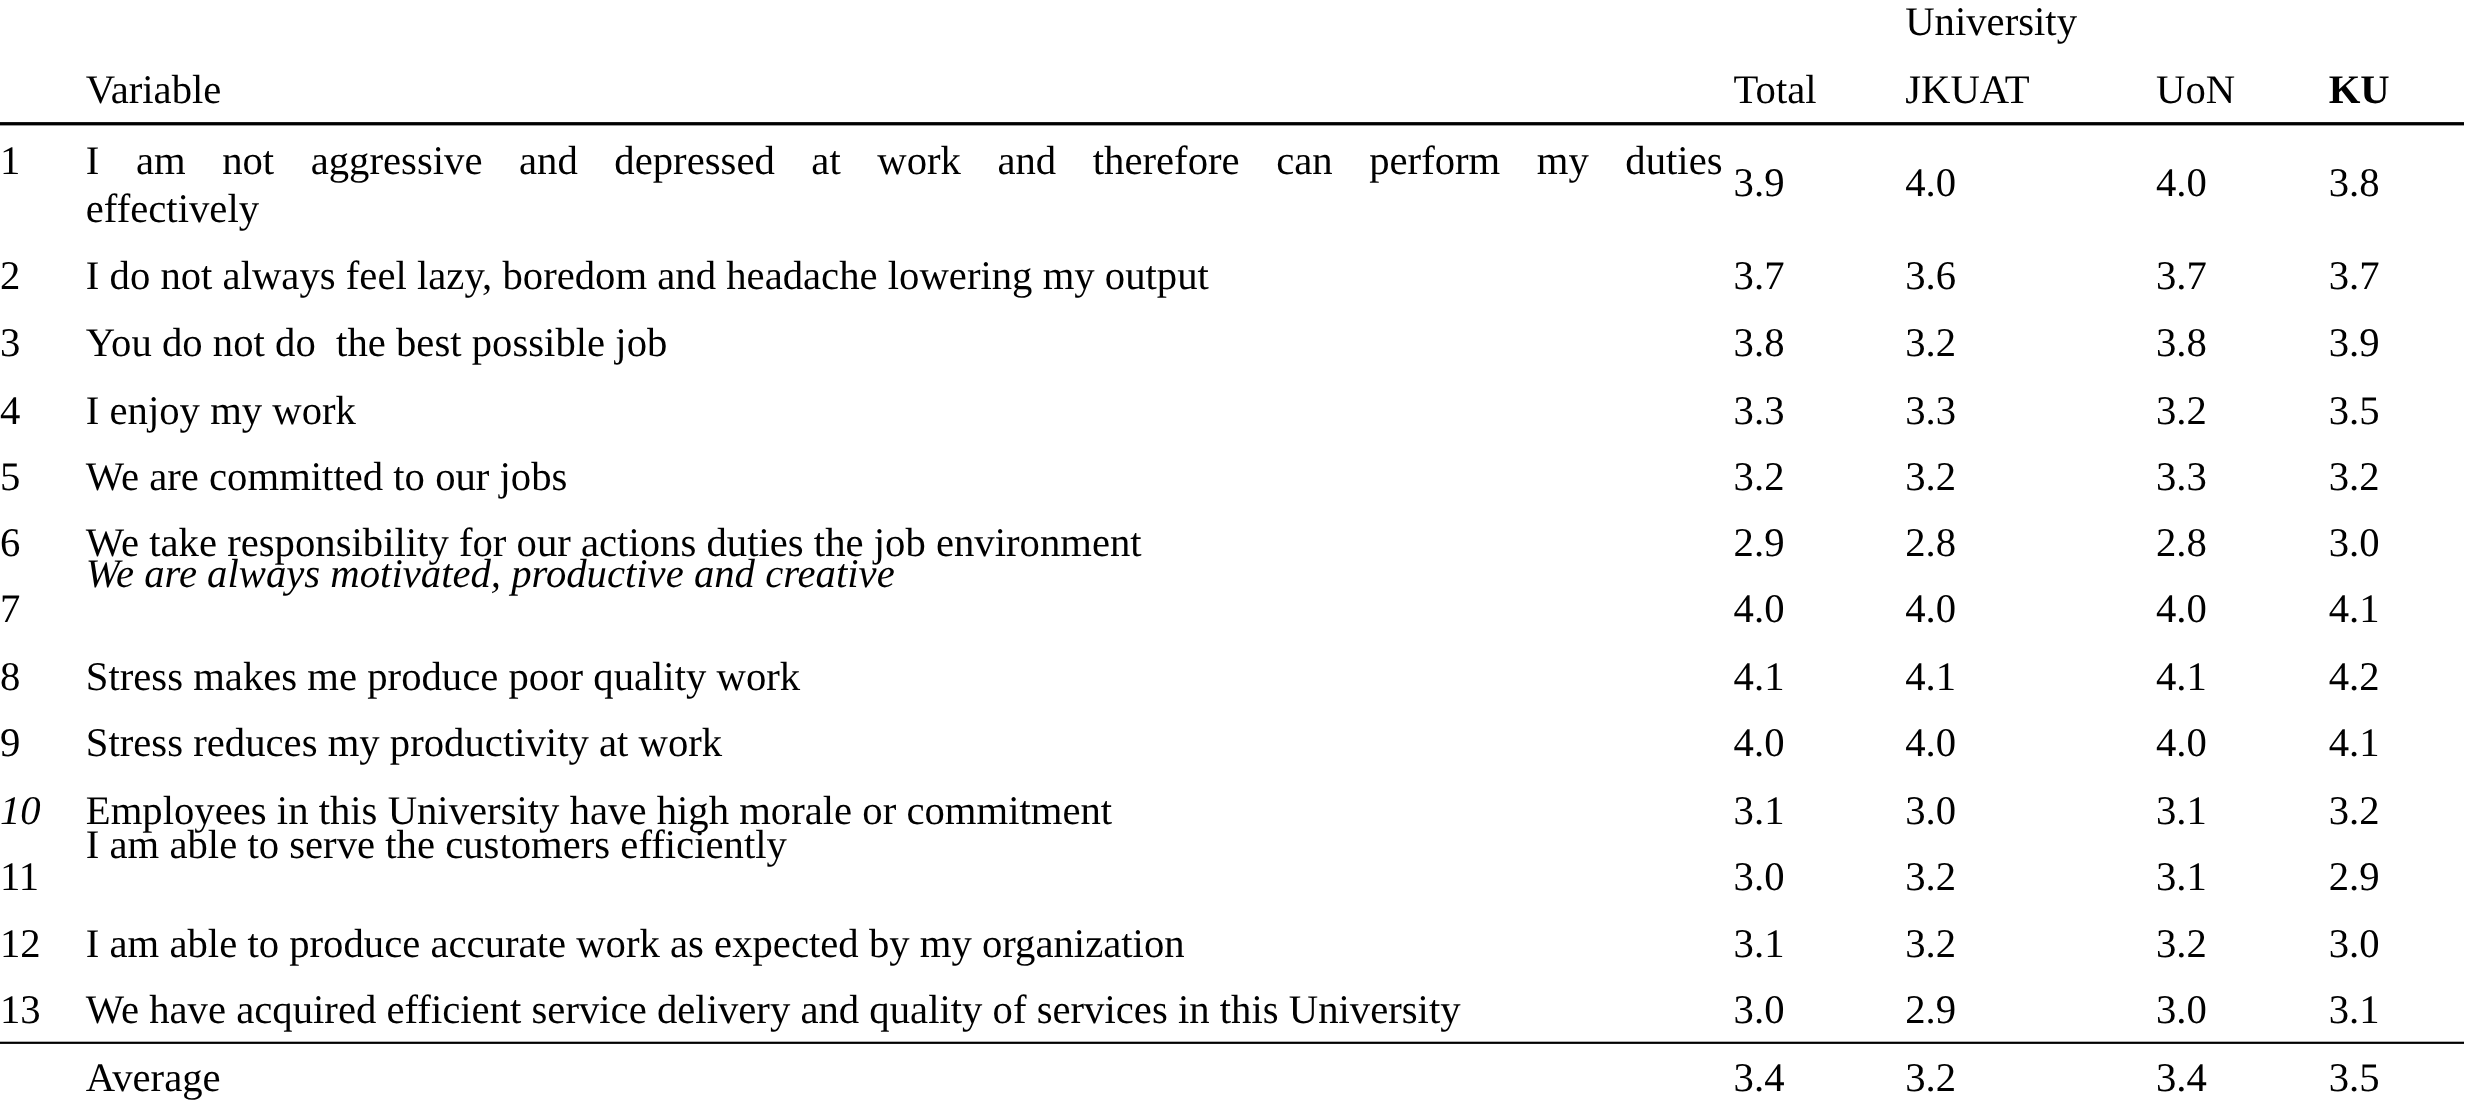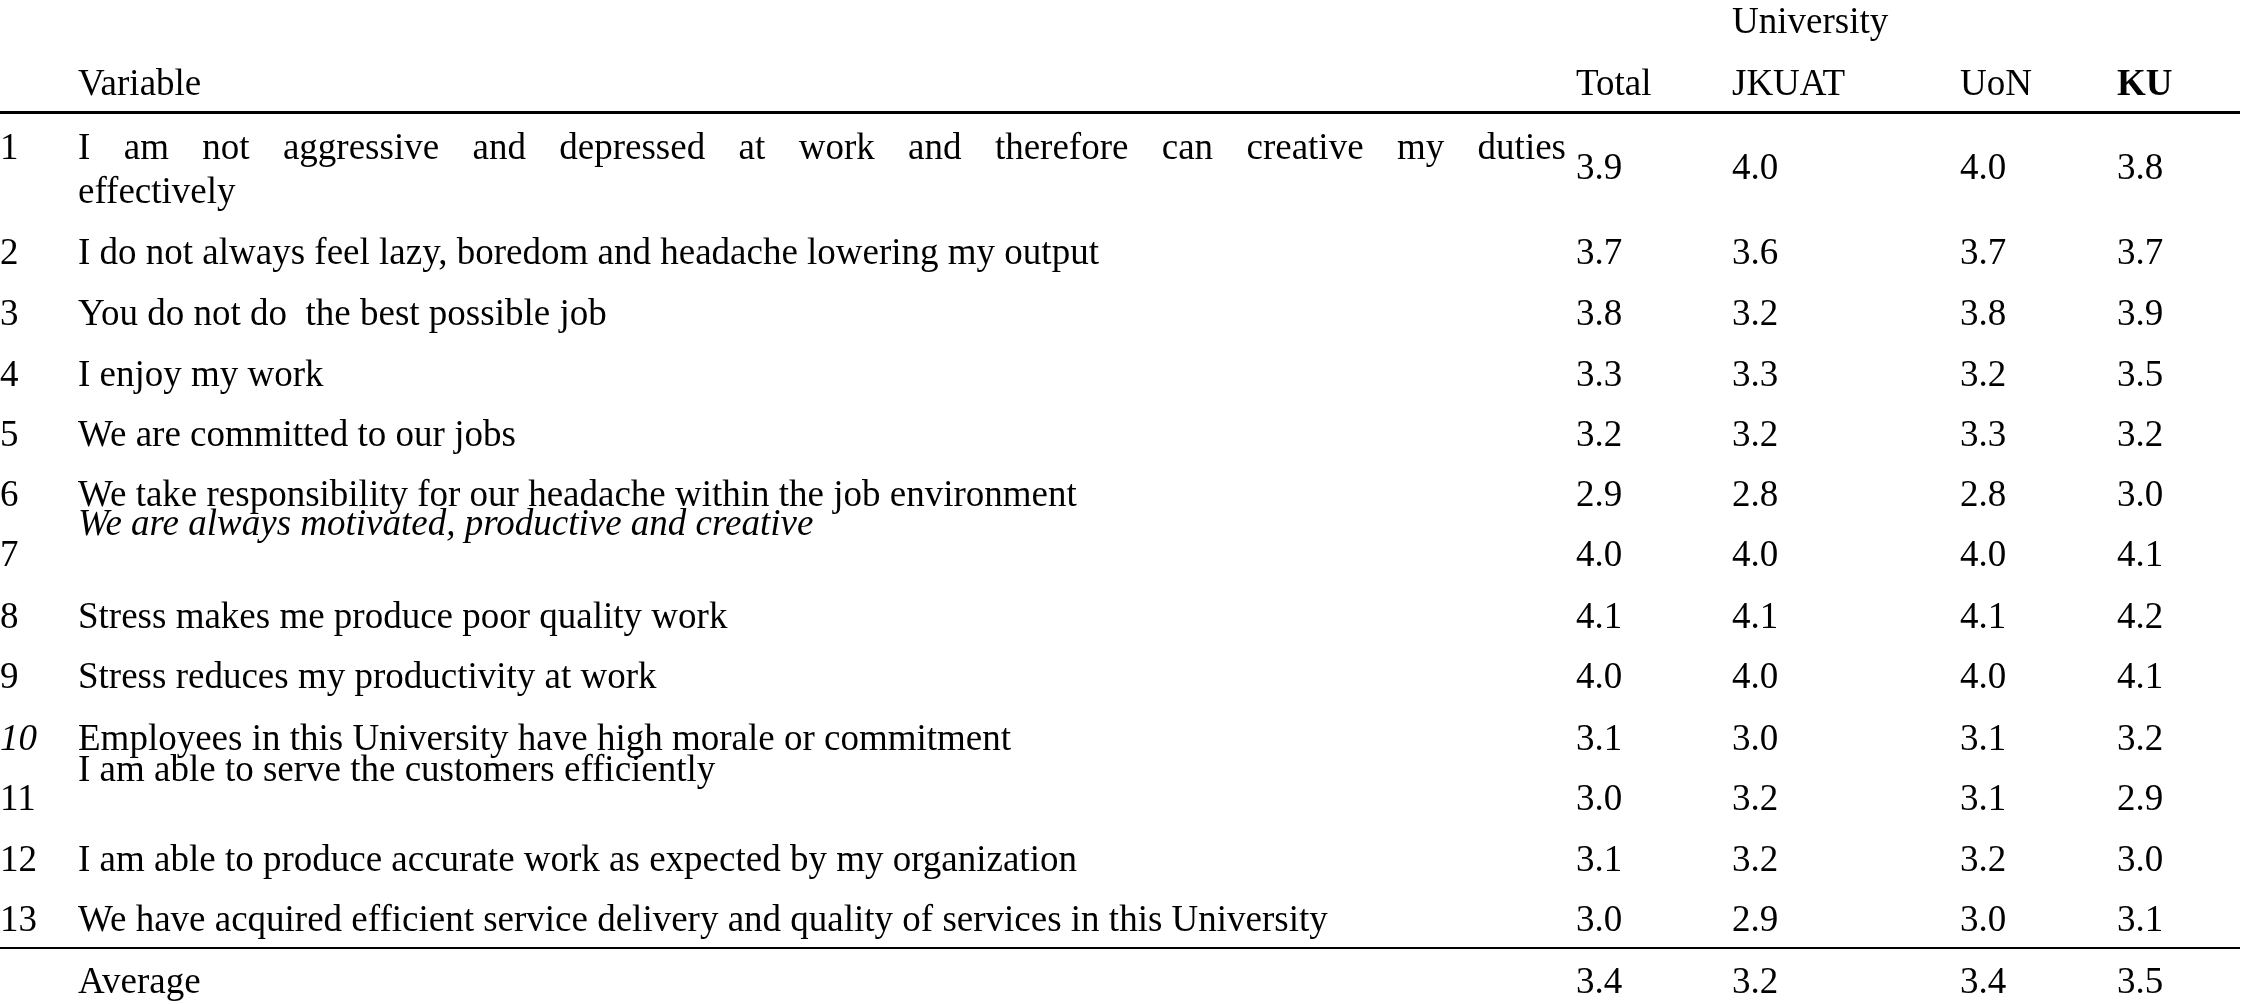--- a/index.html
+++ b/index.html
@@ -28,21 +28,21 @@
   <div class="abs var" style="top:64px;">Variable</div>
   <div class="abs c-total" style="top:64px;">Total</div>
   <div class="abs c-jkuat" style="top:64px;">JKUAT</div>
   <div class="abs c-uon" style="top:64px;">UoN</div>
   <div class="abs c-ku" style="top:64px;font-weight:bold;">KU</div>
 
   <div class="rule" style="top:111px;"></div>
 
   <div>
     <div class="abs num" style="top:128px;">1</div>
-    <div class="abs justify-line" style="top:128px;">I am not aggressive and depressed at work and therefore can creative my duties</div>
+    <div class="abs justify-line" style="top:128px;">I am not aggressive and depressed at work and therefore can perform my duties</div>
     <div class="abs var" style="top:172px;">effectively</div>
     <div class="abs c-total" style="top:148px;">3.9</div>
     <div class="abs c-jkuat" style="top:148px;">4.0</div>
     <div class="abs c-uon" style="top:148px;">4.0</div>
     <div class="abs c-ku" style="top:148px;">3.8</div>
   </div>
 
   <div>
     <div class="abs num" style="top:233px;">2</div>
     <div class="abs var" style="top:233px;">I do not always feel lazy, boredom and headache lowering my output</div>
@@ -74,21 +74,21 @@
     <div class="abs num" style="top:415px;">5</div>
     <div class="abs var" style="top:415px;">We are committed to our jobs</div>
     <div class="abs c-total" style="top:415px;">3.2</div>
     <div class="abs c-jkuat" style="top:415px;">3.2</div>
     <div class="abs c-uon" style="top:415px;">3.3</div>
     <div class="abs c-ku" style="top:415px;">3.2</div>
   </div>
 
   <div>
     <div class="abs num" style="top:475px;">6</div>
-    <div class="abs var" style="top:475px;">We take responsibility for our headache within the job environment</div>
+    <div class="abs var" style="top:475px;">We take responsibility for our actions duties the job environment</div>
     <div class="abs c-total" style="top:475px;">2.9</div>
     <div class="abs c-jkuat" style="top:475px;">2.8</div>
     <div class="abs c-uon" style="top:475px;">2.8</div>
     <div class="abs c-ku" style="top:475px;">3.0</div>
   </div>
 
   <div>
     <div class="abs num" style="top:535px;">7</div>
     <div class="abs var" style="top:504px;font-style:italic;">We are always motivated, productive and creative</div>
     <div class="abs c-total" style="top:535px;">4.0</div>

